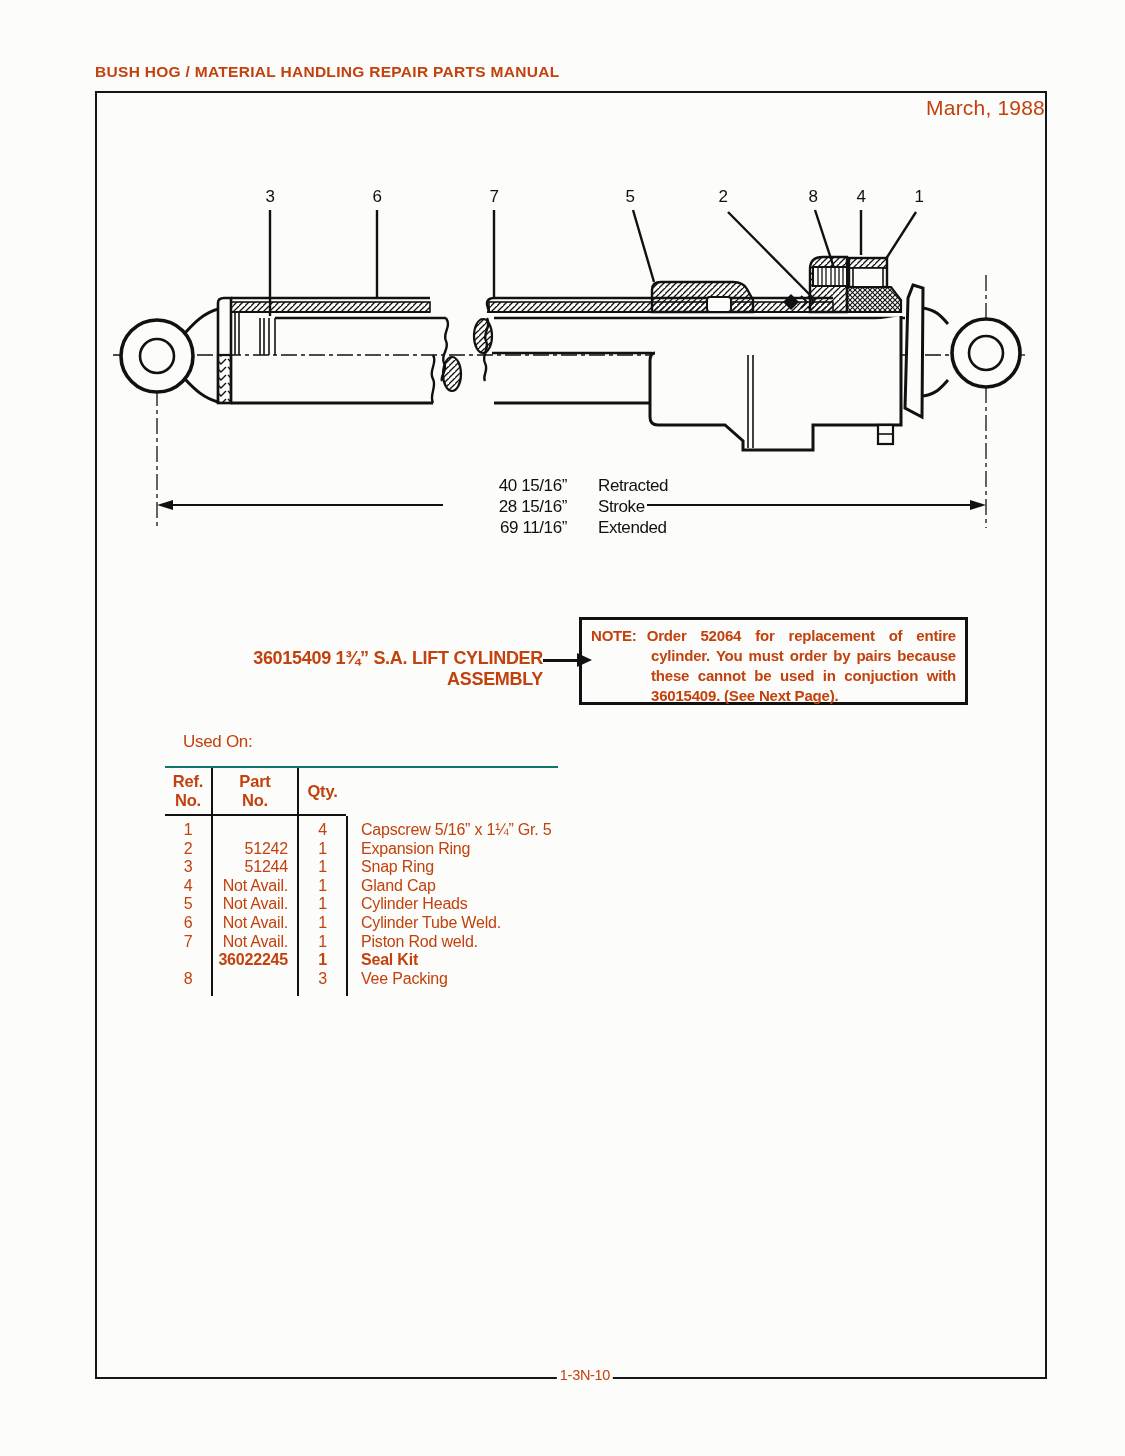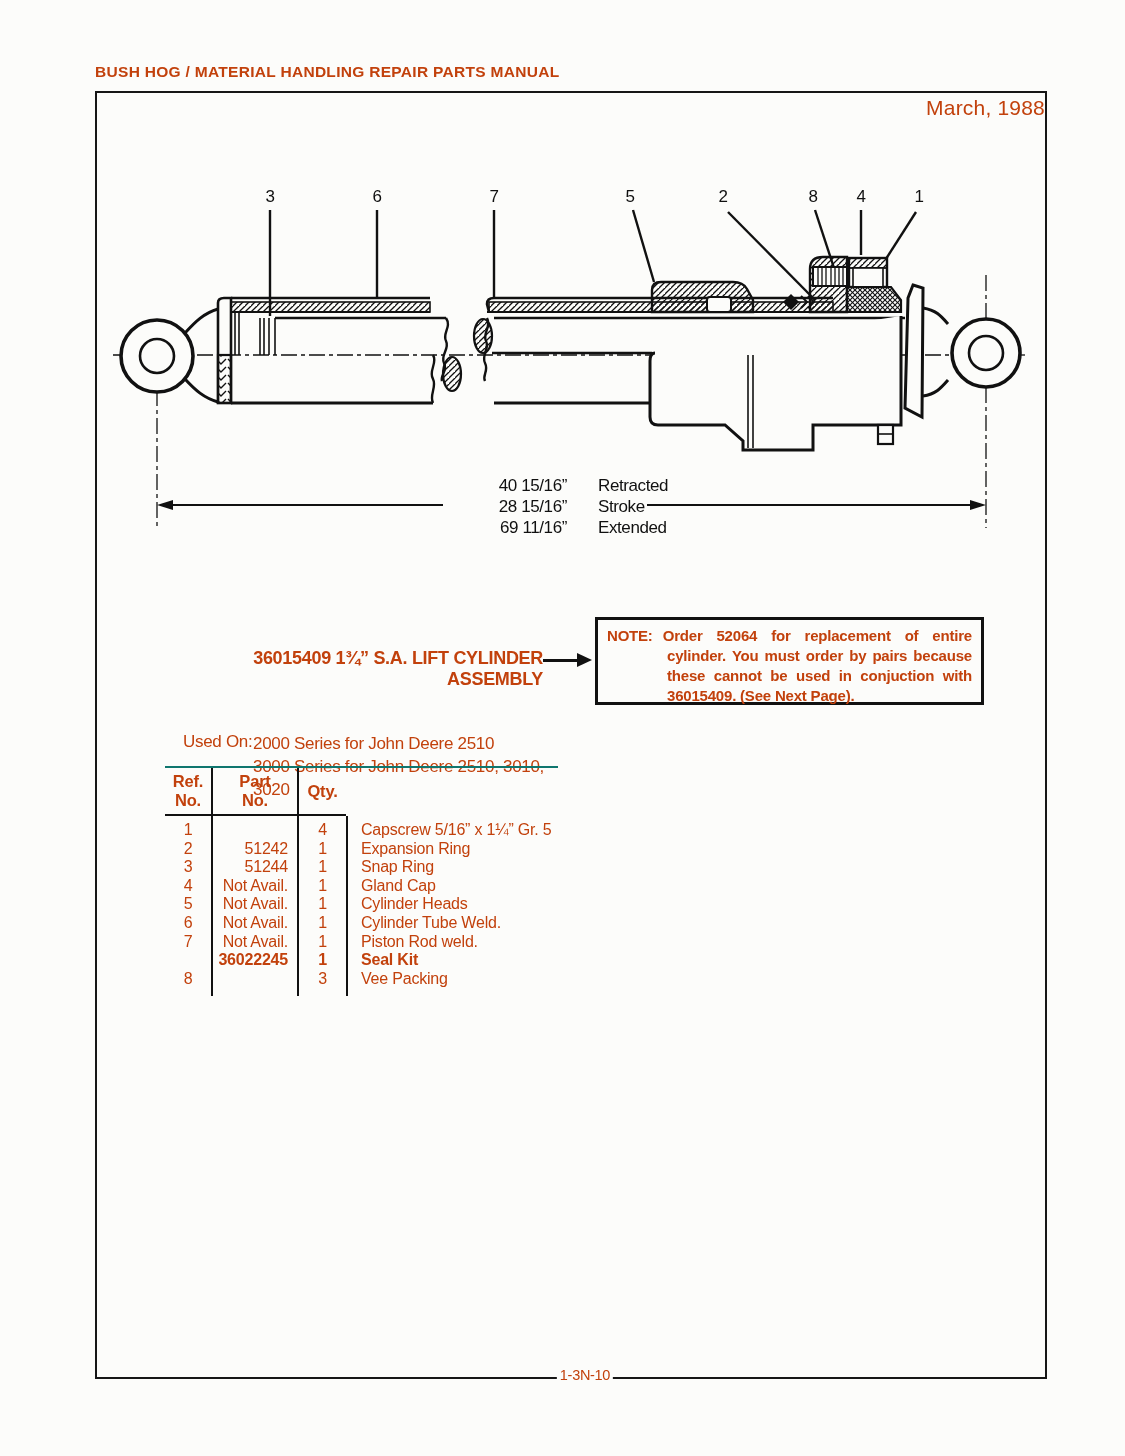--- a/index.html
+++ b/index.html
@@ -39,21 +39,21 @@
   }
   .note-arrow { position:absolute; left:543px; top:653px; width:48px; height:14px; }
   .note-arrow .shaft { position:absolute; left:0; top:6px; width:36px; height:3px; background:#111; }
   .note-arrow .head  { position:absolute; left:34px; top:0; width:0; height:0;
     border-left:15px solid #111; border-top:7px solid transparent; border-bottom:7px solid transparent; }
   .used-on { position:absolute; left:183px; top:690px; display:flex; font-size:17px; letter-spacing:-.3px;margin-top:42px; }
   .used-on .uo-label { width:70px; }
   .used-on .uo-lines div { line-height:23px; }
   
   .note-box {
-    position:absolute; left:595px; top:617px; width:389px; height:88px;
+    position:absolute; left:579px; top:617px; width:389px; height:88px;
     border:3px solid #111; box-sizing:border-box; padding:6px 9px 0 9px;
   }
   .note-box p {
     margin:0; font-size:15px; font-weight:bold; line-height:20px;
     text-align:justify; letter-spacing:-.2px;
     padding-left:60px; text-indent:-60px;
   }
   .note-box .note-label { padding-right:10px; }
   
   .parts { position:absolute; left:165px; top:766px; width:393px;
@@ -242,25 +242,20 @@
   </svg>
 
   <div class="asm-title">36015409 1¾” S.A. LIFT CYLINDER ASSEMBLY</div>
   <div class="note-arrow">
     <span class="shaft"></span>
       <span class="head"></span>
   </div>
 
   <div class="used-on">
     <div class="uo-label">Used On:</div>
-    <div class="uo-lines">
-      <div>2000 Series for John Deere 2510</div>
-      <div>3000 Series for John Deere 2510, 3010,</div>
-      <div>3020</div>
-    </div>
   </div>
 
   <div class="note-box">
     <p>
       <span class="note-label">NOTE:</span><span>Order 52064 for replacement of entire cylinder. You must order by pairs because these cannot be used in conjuction with 36015409. (See Next Page).</span>
     </p>
   </div>
 
   <div class="parts">
     <div class="prow phead">

